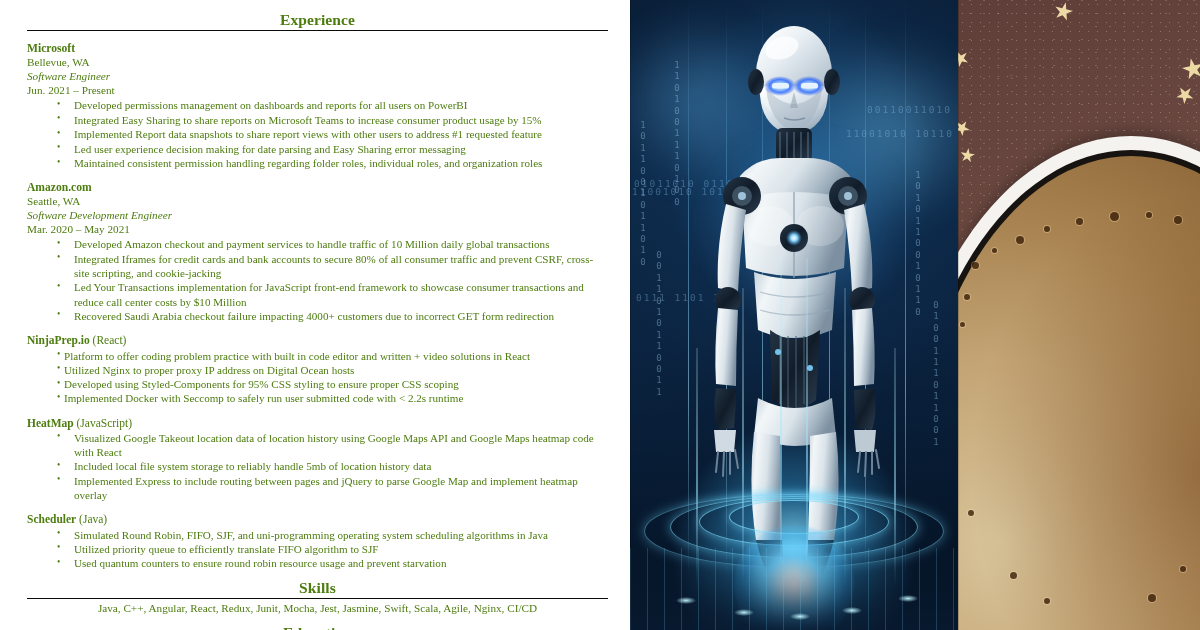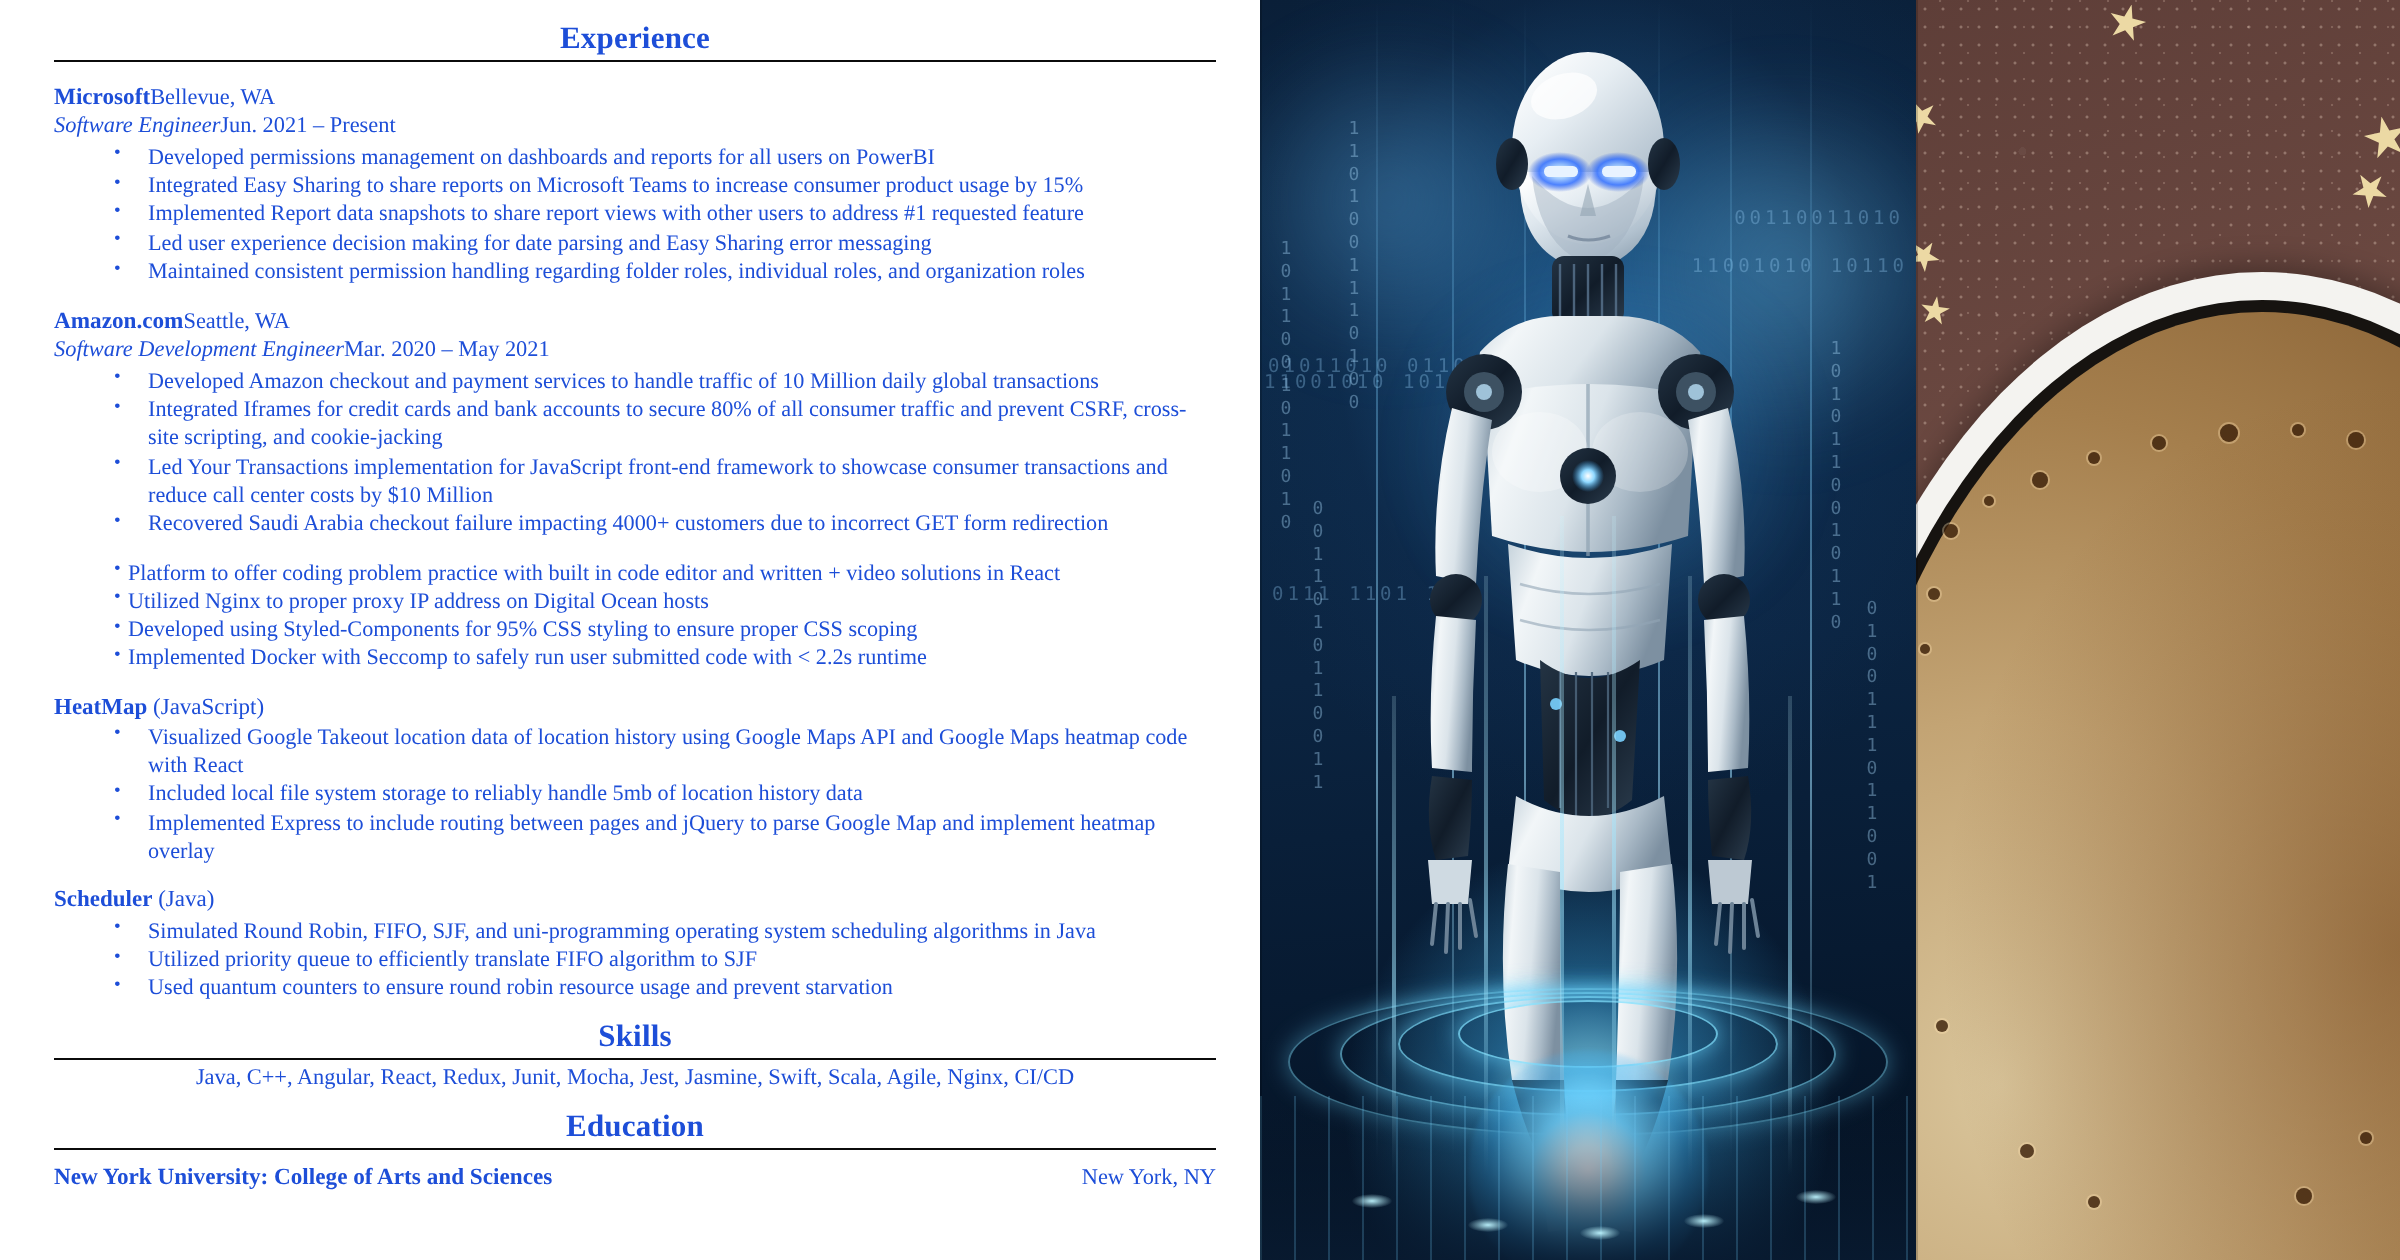--- a/index.html
+++ b/index.html
@@ -6,40 +6,41 @@
   html,body { width:1200px; height:630px; overflow:hidden; background:#ffffff; }
   body { font-family:"Liberation Serif", serif; }
 
   .canvas { position:relative; width:1200px; height:630px; display:flex; }
 
   
   .resume {
     width:630px; height:630px; background:#ffffff;
     position:relative; overflow:hidden;
     padding:6px 22px 0 27px;
-    color:#1d4ed8;
+    color:#4d7c0f;
   }
 
   .sec-head {
     text-align:center;
     font-weight:bold;
     font-size:15.5px;
     letter-spacing:.1px;
     line-height:1.18;
   }
   .rule {
     border-top:1.6px solid #0b0b0b;
     margin-top:1px;
     width:100%;
   }
 
   .job { margin-top:11px; }
   .job-row {
     display:flex; justify-content:flex-start; align-items:baseline;
     line-height:1.22;
+    flex-direction:column;
   }
   .job-org { font-weight:bold; font-size:11.6px; }
   .job-loc { font-size:11.2px; }
   .job-title { font-style:italic; font-size:11.2px; }
   .job-dates { font-size:11.2px; }
 
   ul.bullets { list-style:none; margin-top:1px; }
   ul.bullets > li {
     position:relative;
     font-size:11.1px;
@@ -273,20 +274,23 @@
       <ul class="bullets">
         <li>Developed Amazon checkout and payment services to handle traffic of 10 Million daily global transactions</li>
         <li>Integrated Iframes for credit cards and bank accounts to secure 80% of all consumer traffic and prevent CSRF, cross-site scripting, and cookie-jacking</li>
         <li>Led Your Transactions implementation for JavaScript front-end framework to showcase consumer transactions and reduce call center costs by $10 Million</li>
         <li>Recovered Saudi Arabia checkout failure impacting 4000+ customers due to incorrect GET form redirection</li>
       </ul>
     </div>
 
 
     <div class="proj">
+      <div class="proj-head">
+        <span class="proj-name">NinjaPrep.io</span><span> (React)</span>
+      </div>
       <ul class="bullets bullets-tight">
         <li>Platform to offer coding problem practice with built in code editor and written + video solutions in React</li>
         <li>Utilized Nginx to proper proxy IP address on Digital Ocean hosts</li>
         <li>Developed using Styled-Components for 95% CSS styling to ensure proper CSS scoping</li>
         <li>Implemented Docker with Seccomp to safely run user submitted code with &lt; 2.2s runtime</li>
       </ul>
     </div>
 
     <div class="proj">
       <div class="proj-head">

